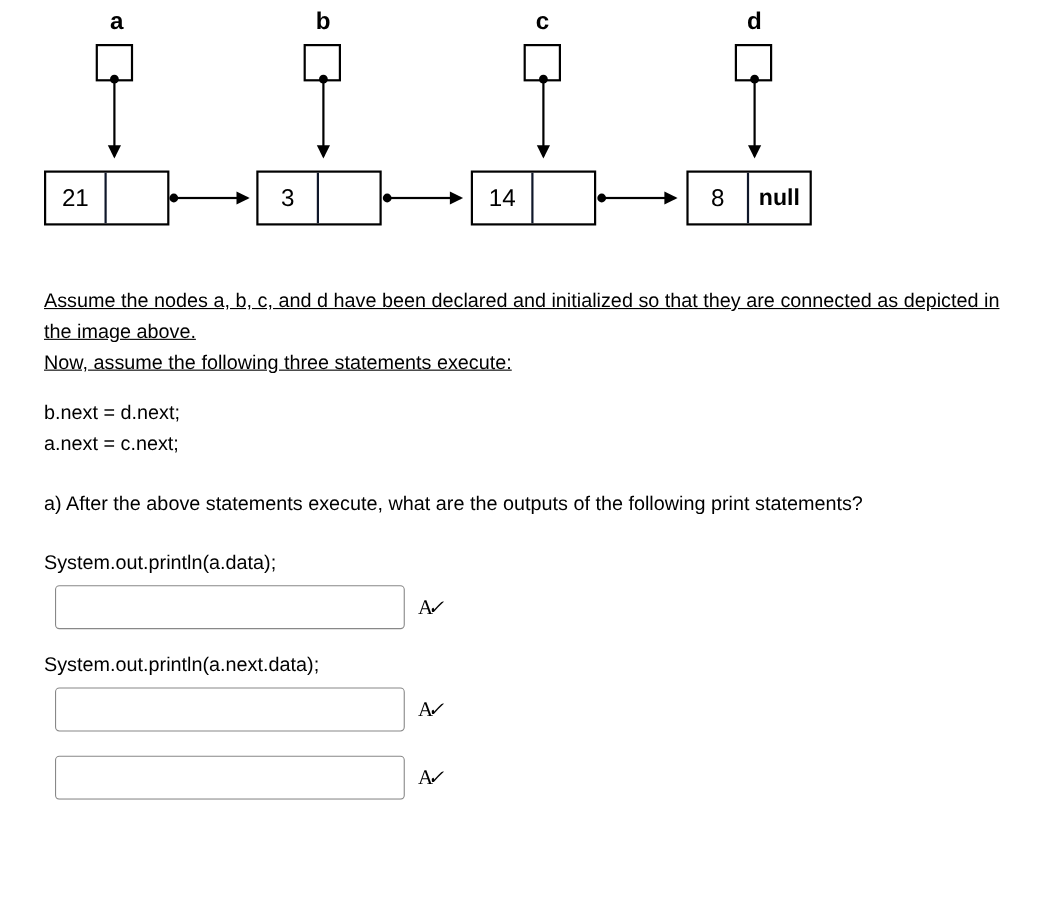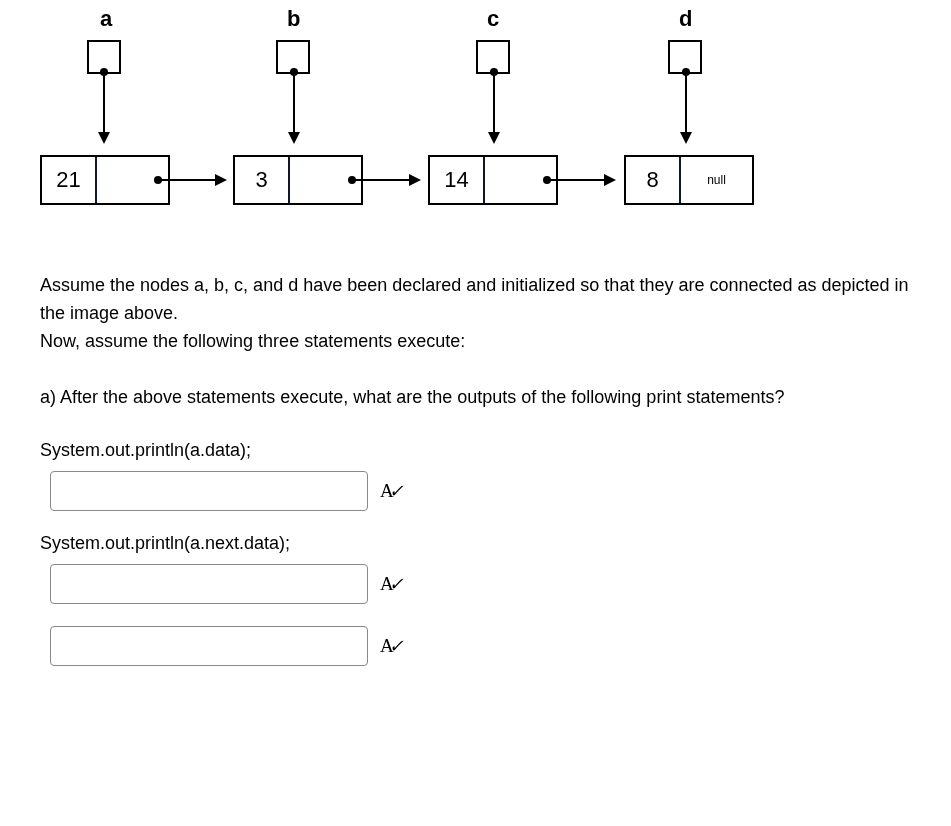--- a/index.html
+++ b/index.html
@@ -67,25 +67,26 @@
     }
     .node .data {
       width: 55px;
       display: flex;
       align-items: center;
       justify-content: center;
       font-size: 22px;
       border-right: 2px solid #0f172a;
     }
     .node .next {
-      width: 71px;
+      width: 55px;
       display: flex;
       align-items: center;
       justify-content: center;
-      font-size: 12px;
+      font-size: 21px;
+      font-weight: bold;
     }
     .arrow-right {
       position: absolute;
       height: 2px;
       background: #000;
     }
     .arrow-right::before{
       content:"";
       position:absolute;
       left:-6px;
@@ -101,21 +102,22 @@
       right: -2px;
       top: -5px;
       width: 0;
       height: 0;
       border-top: 6px solid transparent;
       border-bottom: 6px solid transparent;
       border-left: 12px solid #000;
     }
     .body-text {
       line-height: 1.55;
-      margin: 42px 0 0 0;
+      margin: 30px 0 0 0;
+      text-decoration: underline;
     }
     .code-text {
       line-height: 1.55;
       margin: 18px 0;
     }
     .question-text {
       line-height: 1.55;
       margin: 28px 0;
     }
     .input-row {
@@ -198,20 +200,22 @@
     <div class="node" style="left:584px; top:145px;">
       <div class="data">8</div>
       <div class="next">null</div>
     </div>
   </div>
 
   <div class="body-text" style="white-space:pre-line;">Assume the nodes a, b, c, and d have been declared and initialized so that they are connected as depicted in the image above.
 Now, assume the following three statements execute:</div>
 
   <div class="code-text">
+    <div>b.next = d.next;</div>
+    <div>a.next = c.next;</div>
   </div>
 
   <div class="question-text">a) After the above statements execute, what are the outputs of the following print statements?</div>
 
   <div class="prompt-label">System.out.println(a.data);</div>
   <div class="input-row">
     <input type="text" class="text-input" value="" style="">
     <span class="spellcheck-icon"><span class="letter">A</span><span class="check">✓</span></span>
   </div>
 

